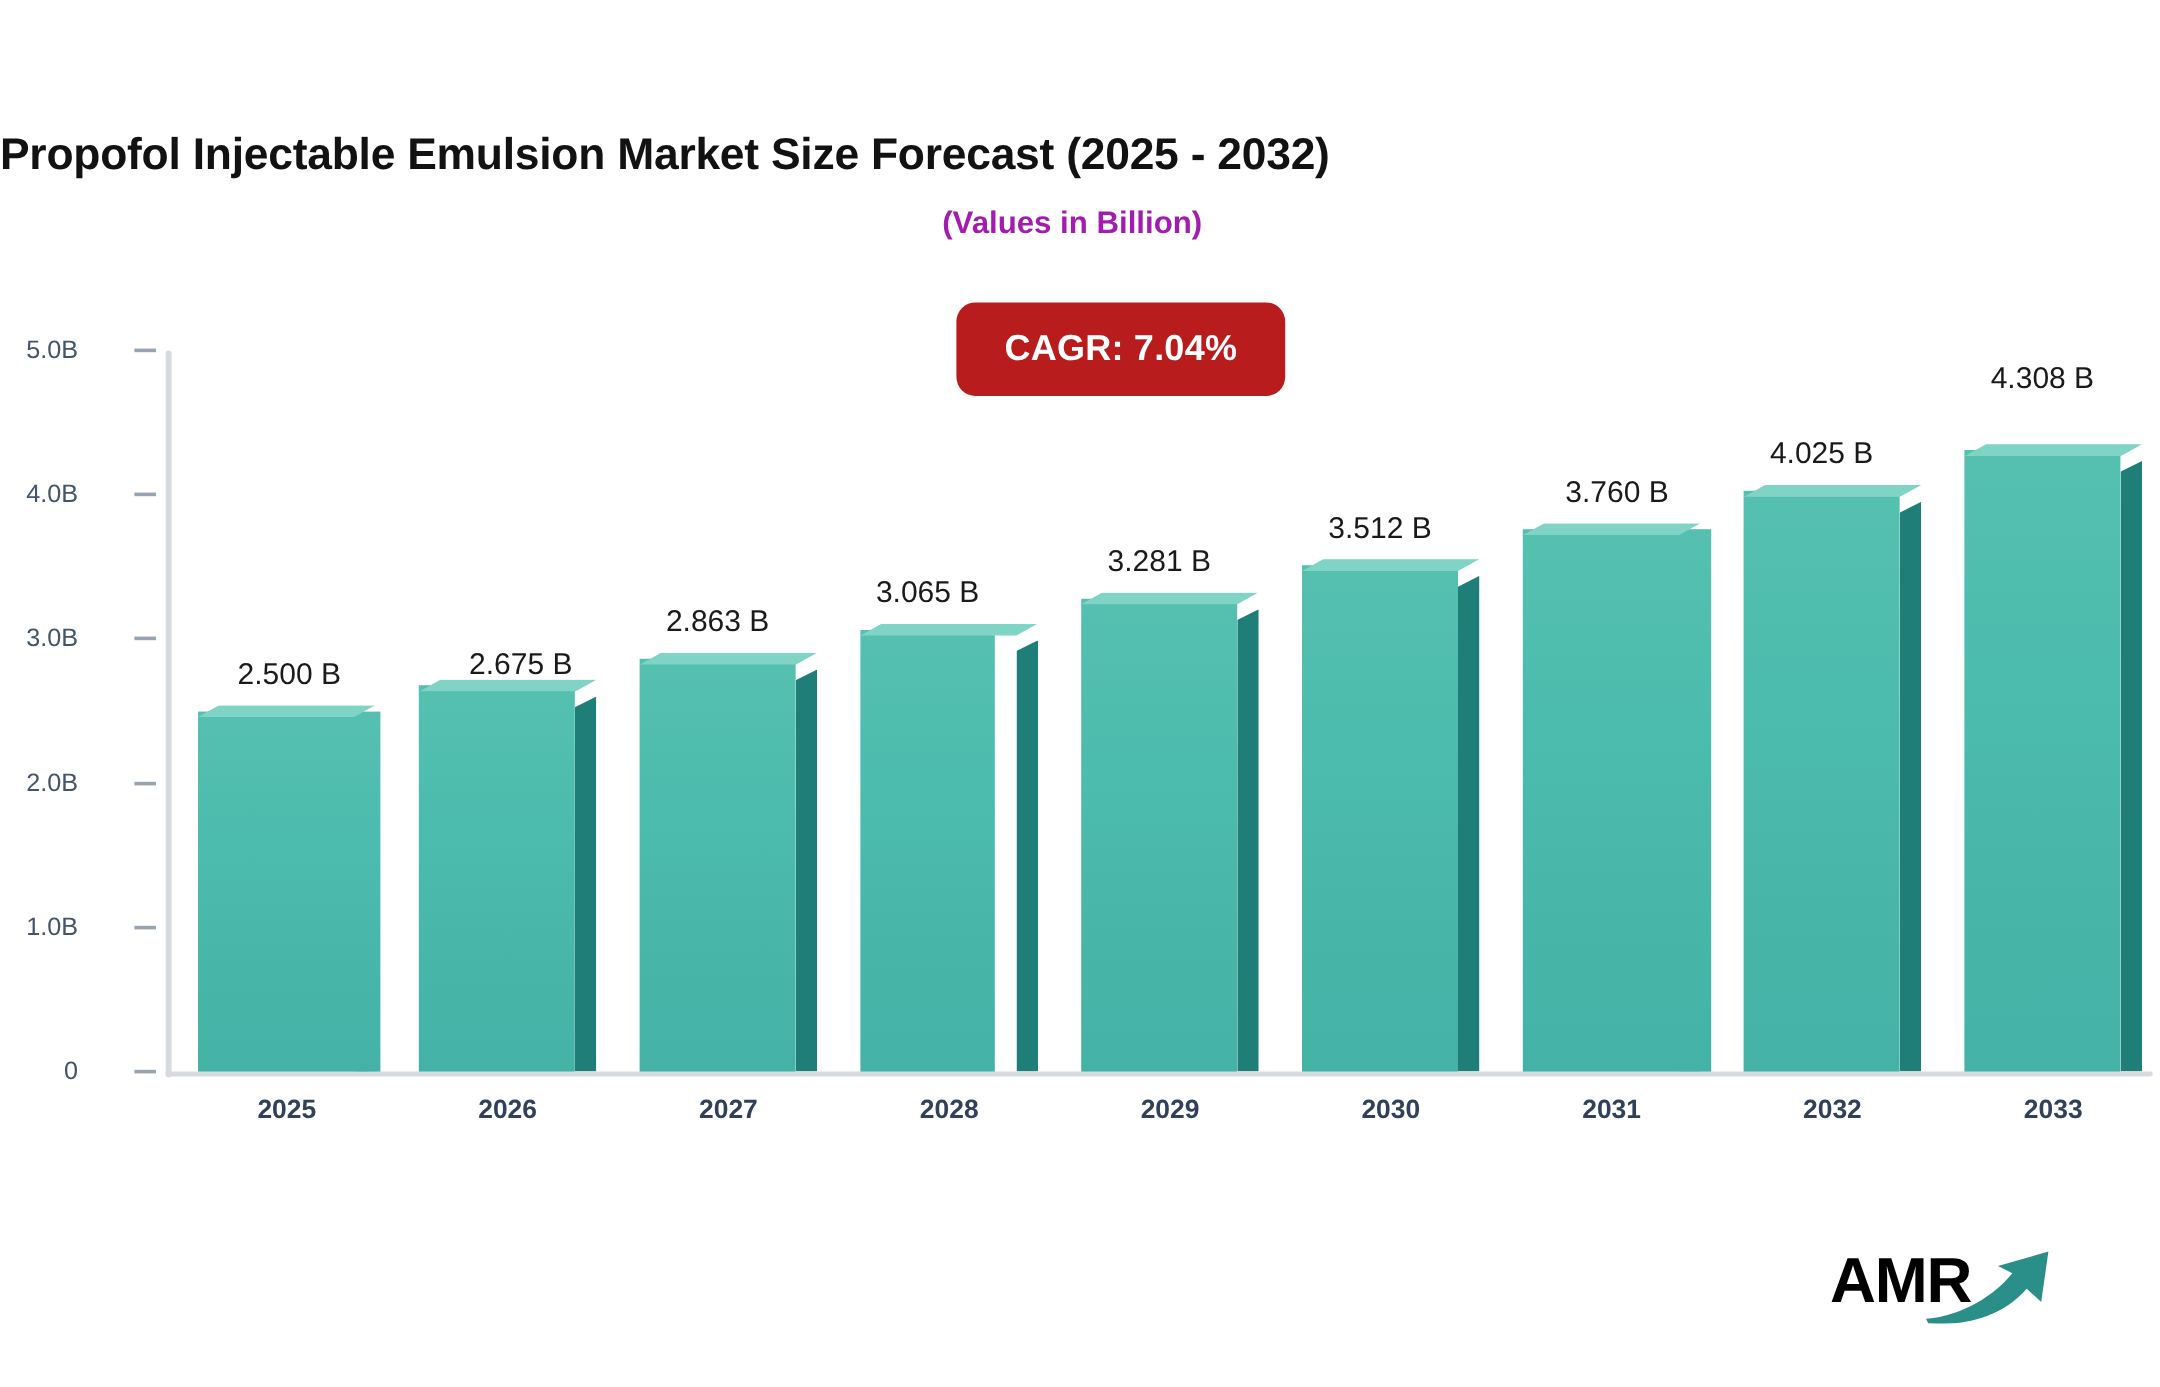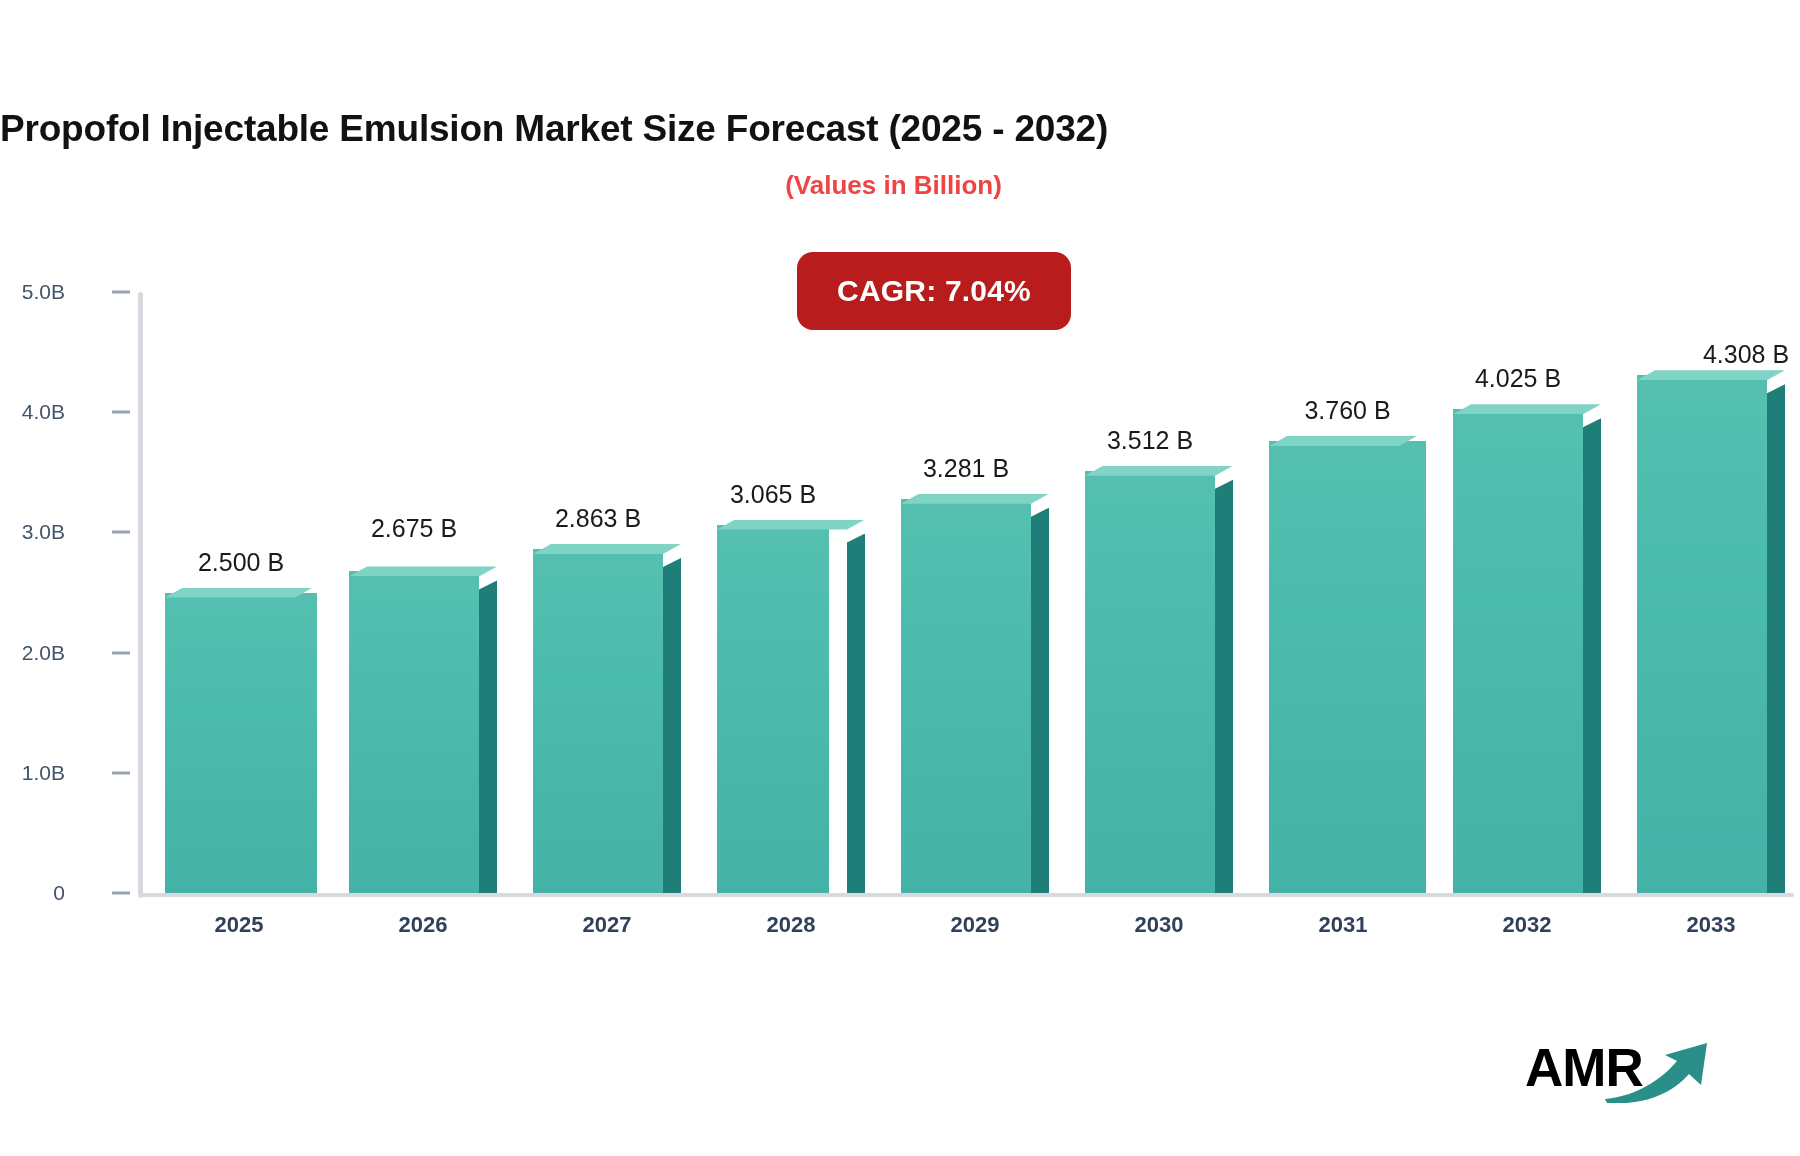--- a/index.html
+++ b/index.html
@@ -30,21 +30,21 @@
     letter-spacing: -0.2px;
   }
   .subtitle {
     position: absolute;
     top: 170px;
     left: 0;
     width: 1787px;
     text-align: center;
     font-size: 26px;
     font-weight: bold;
-    color: #ef4444;
+    color: #a21caf;
   }
 
   
   .cagr-badge {
     position: absolute;
     left: 797px;
     top: 252px;
     width: 274px;
     height: 78px;
     background: #b91c1c;
@@ -211,21 +211,21 @@
         <div class="bar-group" style="left: 27px; width: 152px; height: 300.5px;">
           <div class="bar-side" style="left: 130px; height: 291.5px; clip-path: polygon(0px 9px, 100% 0px, 100% 100%, 0px 100%);"></div>
           <div class="bar-front" style="height: 300.5px;"></div>
           <div class="bar-top" style="left: 0px; width: 148px; bottom: 295.5px; clip-path: polygon(0px 10px, 130px 10px, 148px 0px, 18px 0px);"></div>
           <div class="bar-label" style="bottom: 316.5px;">2.500 B</div>
         </div>
         <div class="bar-group" style="left: 211px; width: 130px; height: 321.535px;">
           <div class="bar-side" style="left: 130px; height: 312.535px; clip-path: polygon(0px 9px, 100% 0px, 100% 100%, 0px 100%);"></div>
           <div class="bar-front" style="height: 321.535px;"></div>
           <div class="bar-top" style="left: 0px; width: 148px; bottom: 316.535px; clip-path: polygon(0px 10px, 130px 10px, 148px 0px, 18px 0px);"></div>
-          <div class="bar-label" style="bottom: 350px;">2.675 B</div>
+          <div class="bar-label" style="bottom: 324px; margin-left: 20px;">2.675 B</div>
         </div>
         <div class="bar-group" style="left: 395px; width: 130px; height: 344.133px;">
           <div class="bar-side" style="left: 130px; height: 335.133px; clip-path: polygon(0px 9px, 100% 0px, 100% 100%, 0px 100%);"></div>
           <div class="bar-front" style="height: 344.133px;"></div>
           <div class="bar-top" style="left: 0px; width: 148px; bottom: 339.133px; clip-path: polygon(0px 10px, 130px 10px, 148px 0px, 18px 0px);"></div>
           <div class="bar-label" style="bottom: 360.133px;">2.863 B</div>
         </div>
         <div class="bar-group" style="left: 579px; width: 112px; height: 368.413px;">
           <div class="bar-side" style="left: 130px; height: 359.413px; clip-path: polygon(0px 9px, 100% 0px, 100% 100%, 0px 100%);"></div>
           <div class="bar-front" style="height: 368.413px;"></div>
@@ -253,21 +253,21 @@
         <div class="bar-group" style="left: 1315px; width: 130px; height: 483.805px;">
           <div class="bar-side" style="left: 130px; height: 474.805px; clip-path: polygon(0px 9px, 100% 0px, 100% 100%, 0px 100%);"></div>
           <div class="bar-front" style="height: 483.805px;"></div>
           <div class="bar-top" style="left: 0px; width: 148px; bottom: 478.805px; clip-path: polygon(0px 10px, 130px 10px, 148px 0px, 18px 0px);"></div>
           <div class="bar-label" style="bottom: 499.805px; margin-top: 16px;">4.025 B</div>
         </div>
         <div class="bar-group" style="left: 1499px; width: 130px; height: 517.822px;">
           <div class="bar-side" style="left: 130px; height: 508.822px; clip-path: polygon(0px 9px, 100% 0px, 100% 100%, 0px 100%);"></div>
           <div class="bar-front" style="height: 517.822px;"></div>
           <div class="bar-top" style="left: 0px; width: 148px; bottom: 512.822px; clip-path: polygon(0px 10px, 130px 10px, 148px 0px, 18px 0px);"></div>
-          <div class="bar-label" style="bottom: 524px; margin-left: 44px;">4.308 B</div>
+          <div class="bar-label" style="bottom: 563px;">4.308 B</div>
         </div>
       </div>
     <div id="xticks">
         <div class="xtick-label" style="left: 239px;">2025</div>
         <div class="xtick-label" style="left: 423px;">2026</div>
         <div class="xtick-label" style="left: 607px;">2027</div>
         <div class="xtick-label" style="left: 791px;">2028</div>
         <div class="xtick-label" style="left: 975px;">2029</div>
         <div class="xtick-label" style="left: 1159px;">2030</div>
         <div class="xtick-label" style="left: 1343px;">2031</div>

